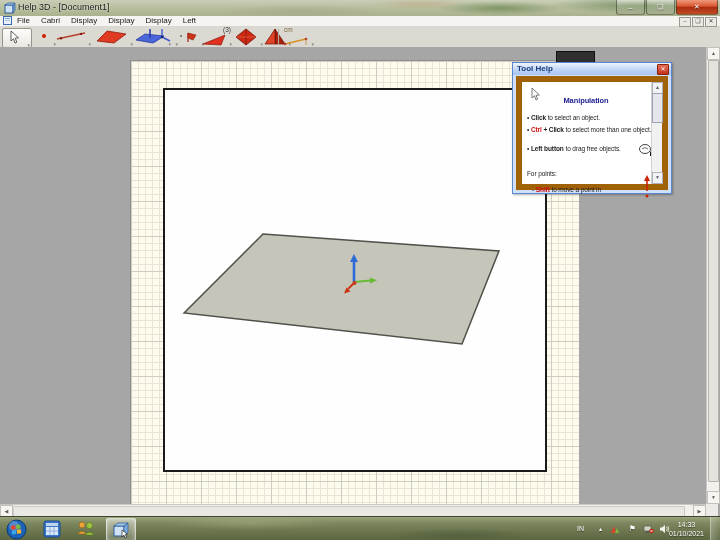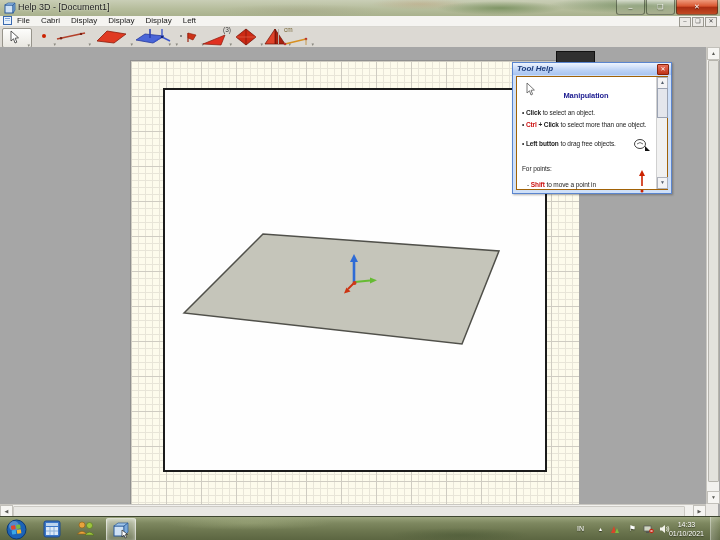--- a/index.html
+++ b/index.html
@@ -48,23 +48,23 @@
       linear-gradient(90deg,#e8e5d8 1px, transparent 1px);
     background-size:35px 35px,35px 35px,7px 7px,7px 7px;
     border-top:1px solid #8f8f8f;border-left:1px solid #8f8f8f;}
   .page{left:163px;top:41px;width:380px;height:380px;background:#fefefe;border:2px solid #1b1b1b;}
   .scene{left:0;top:0;width:706px;height:458px;}
   .darkfrag{left:556px;top:4px;width:37px;height:11px;background:#303030;border:1px solid #111;z-index:5;}
 
   
   .toolhelp{left:512px;top:15px;width:158px;height:130px;background:#cfe0f8;border:1px solid #5a85cf;z-index:20;box-shadow:1px 1px 2px rgba(0,0,0,.3);}
   .th-title{position:absolute;left:0;top:0;right:0;height:12px;background:linear-gradient(180deg,#eef4fe,#bdd3f6 60%,#a8c4f0);display:flex;align-items:center;}
-  .th-title-text{font-size:8px;font-weight:bold;color:#1c3c7c;margin-left:4px;line-height:12px;font-style:italic;}
+  .th-title-text{font-size:8px;font-weight:bold;color:#1c3c7c;margin-left:4px;line-height:12px;}
   .th-close{position:absolute;right:2px;top:1px;width:10px;height:9px;background:linear-gradient(180deg,#e8705a,#c03318);border:1px solid #8a2008;border-radius:1px;color:#fff;font-size:6px;line-height:8px;text-align:center;}
-  .th-content{position:absolute;left:3px;top:13px;right:3px;bottom:3px;background:#ffffff;border:1px solid #a16207;font-size:6.5px;letter-spacing:-0.1px;color:#222;}
+  .th-content{position:absolute;left:3px;top:13px;right:3px;bottom:3px;background:#ffffff;border:6px solid #a16207;font-size:6.5px;letter-spacing:-0.1px;color:#222;}
   .th-line{position:absolute;left:5px;white-space:nowrap;}
   .b{font-weight:bold;}
   .r{color:#cc1111;font-weight:bold;}
   .th-head{position:absolute;left:0;right:12px;top:14px;text-align:center;font-size:7.5px;font-weight:bold;color:#1b1b90;}
   .th-scroll{position:absolute;right:0;top:0;width:10px;bottom:0;background:#f1f1f1;border-left:1px solid #d0d0d0;}
   .th-sbtn{position:absolute;left:0;width:9px;height:10px;background:#f3f3f5;border:1px solid #aeb2bc;color:#55606e;font-size:5px;line-height:9px;text-align:center;}
   .th-thumb{position:absolute;left:0;top:11px;width:9px;height:28px;background:#e4e6ec;border:1px solid #9aa2b2;}
 
   
   .vscroll{left:706px;top:0;width:12px;height:457px;background:#f2f1ee;border-left:1px solid #c9c7c1;}

